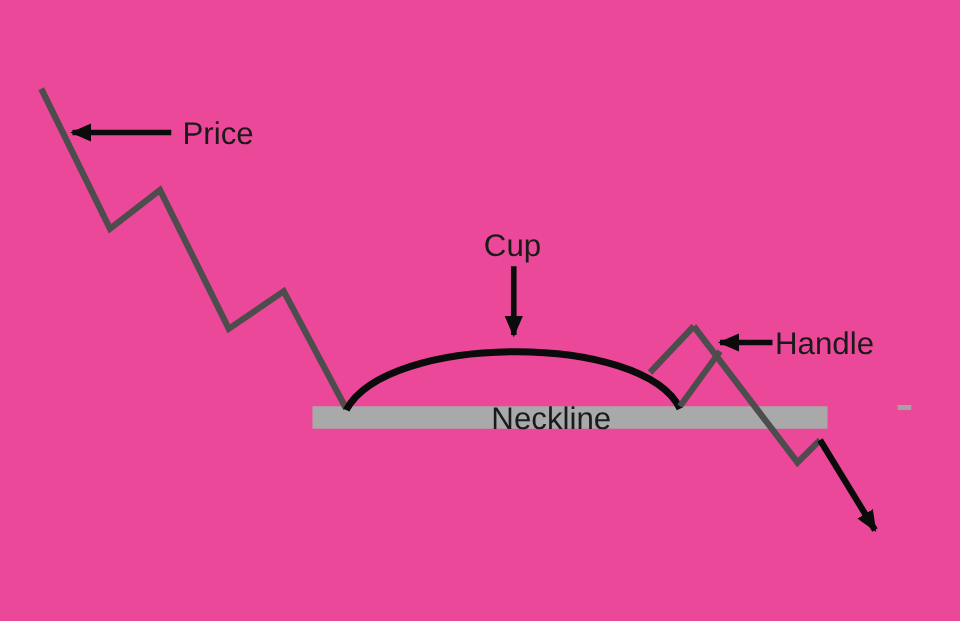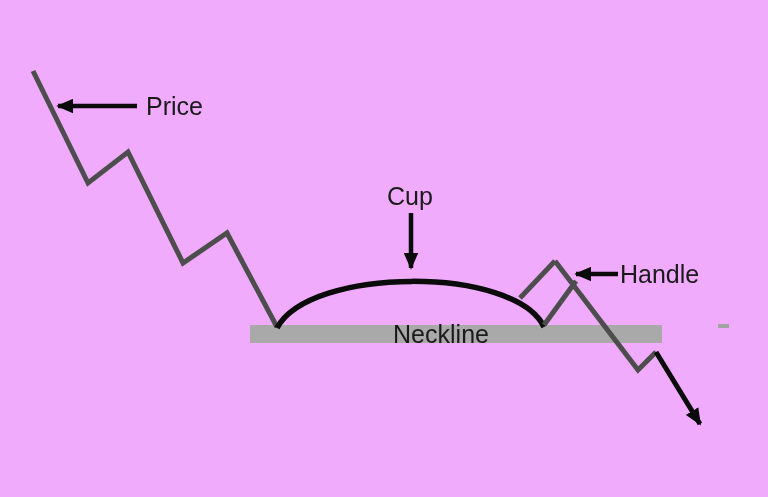--- a/index.html
+++ b/index.html
@@ -4,21 +4,21 @@
 <style>
   html, body {
     margin: 0;
     padding: 0;
     background: #ffffff;
   }
   .canvas {
     position: relative;
     width: 768px;
     height: 497px;
-    background: #f0abfc;
+    background: #ec4899;
     overflow: hidden;
     font-family: "Liberation Sans", "DejaVu Sans", sans-serif;
   }
   svg { display: block; }
   .lbl {
     font-family: "Liberation Sans", "DejaVu Sans", sans-serif;
     font-size: 25px;
   }
   .stroke-line {
     fill: none;

